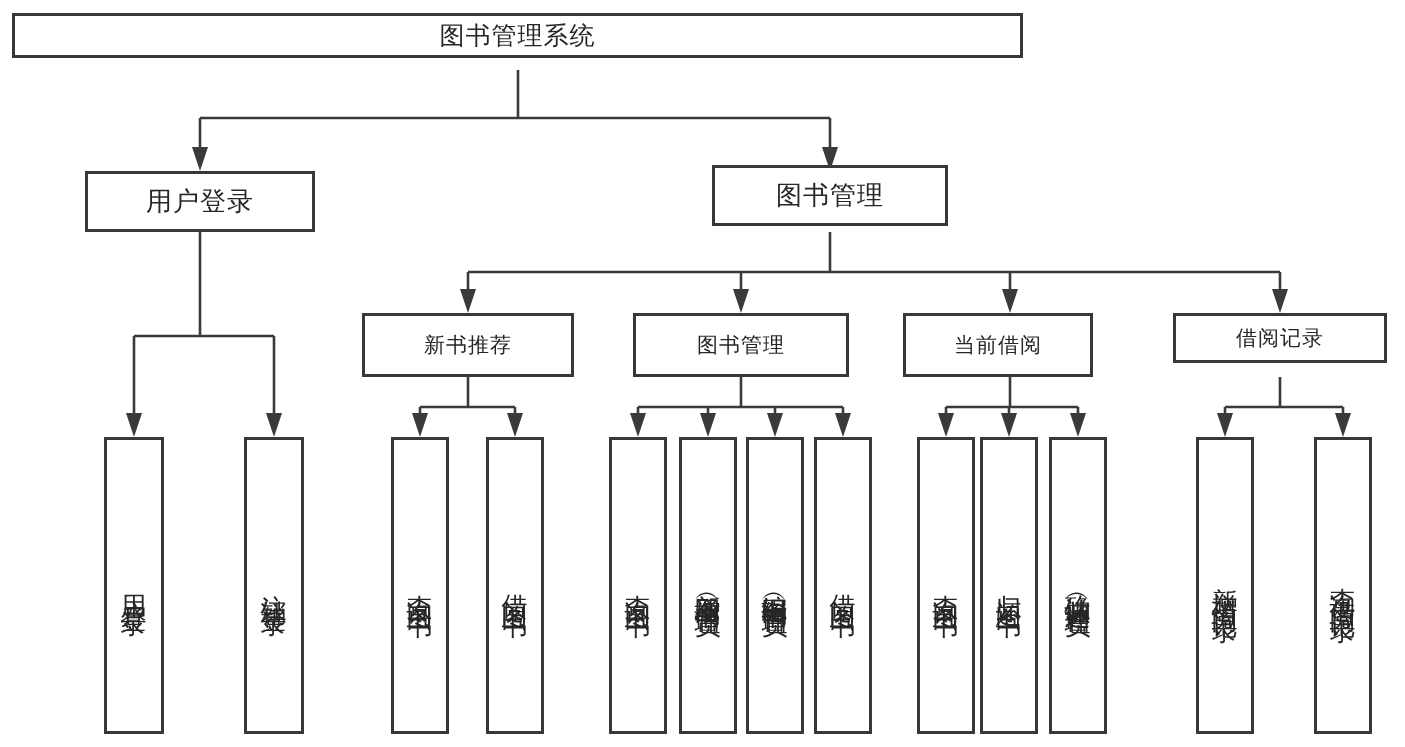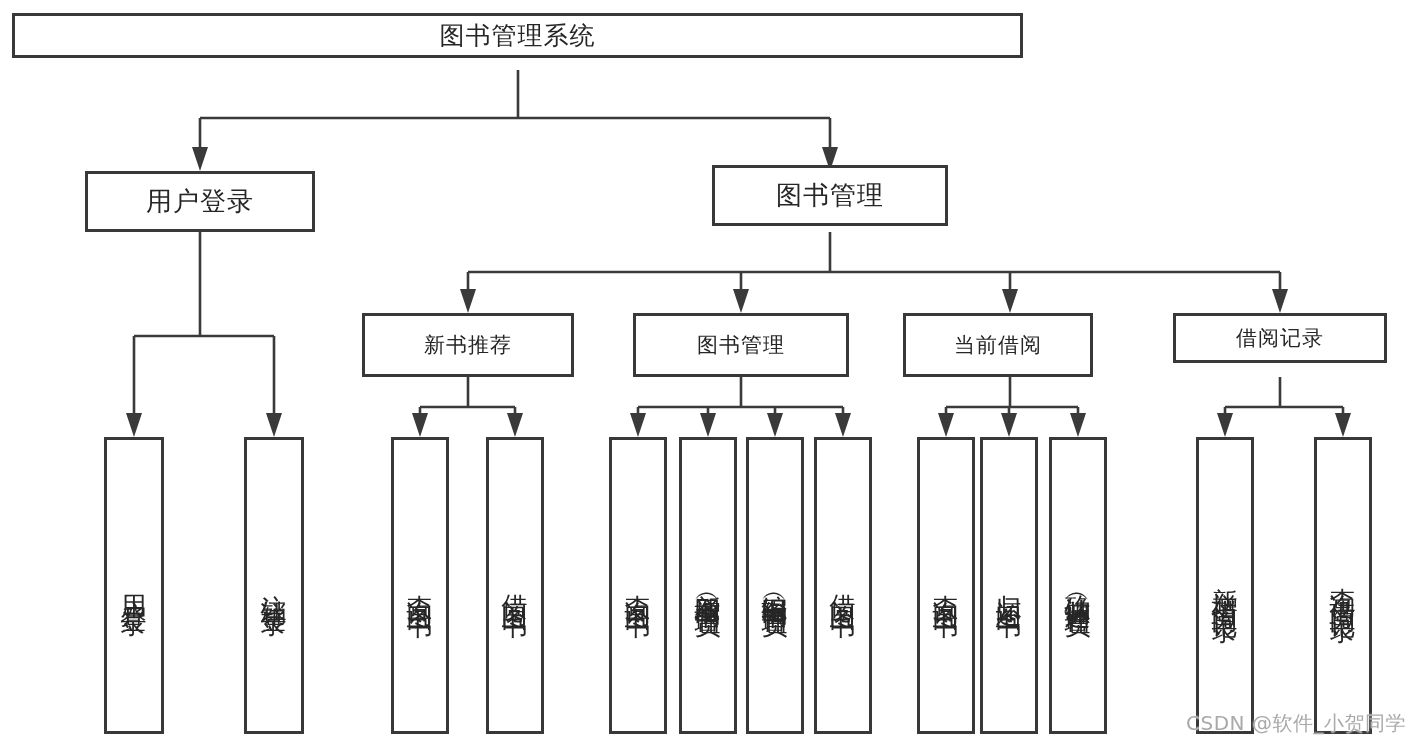--- a/index.html
+++ b/index.html
@@ -154,15 +154,14 @@
     <span class="vtext ls9">确认归还（管理员）</span>
   </div>
 
   <div class="vbox" style="left:1196px">
     <span class="vtext ls6">新增借阅记录</span>
   </div>
   <div class="vbox" style="left:1314px">
     <span class="vtext ls6">查询借阅记录</span>
   </div>
 
-  <div class="watermark">CSDN @软件_小贺同学</div>
 
 </div>
 
 </body></html>

